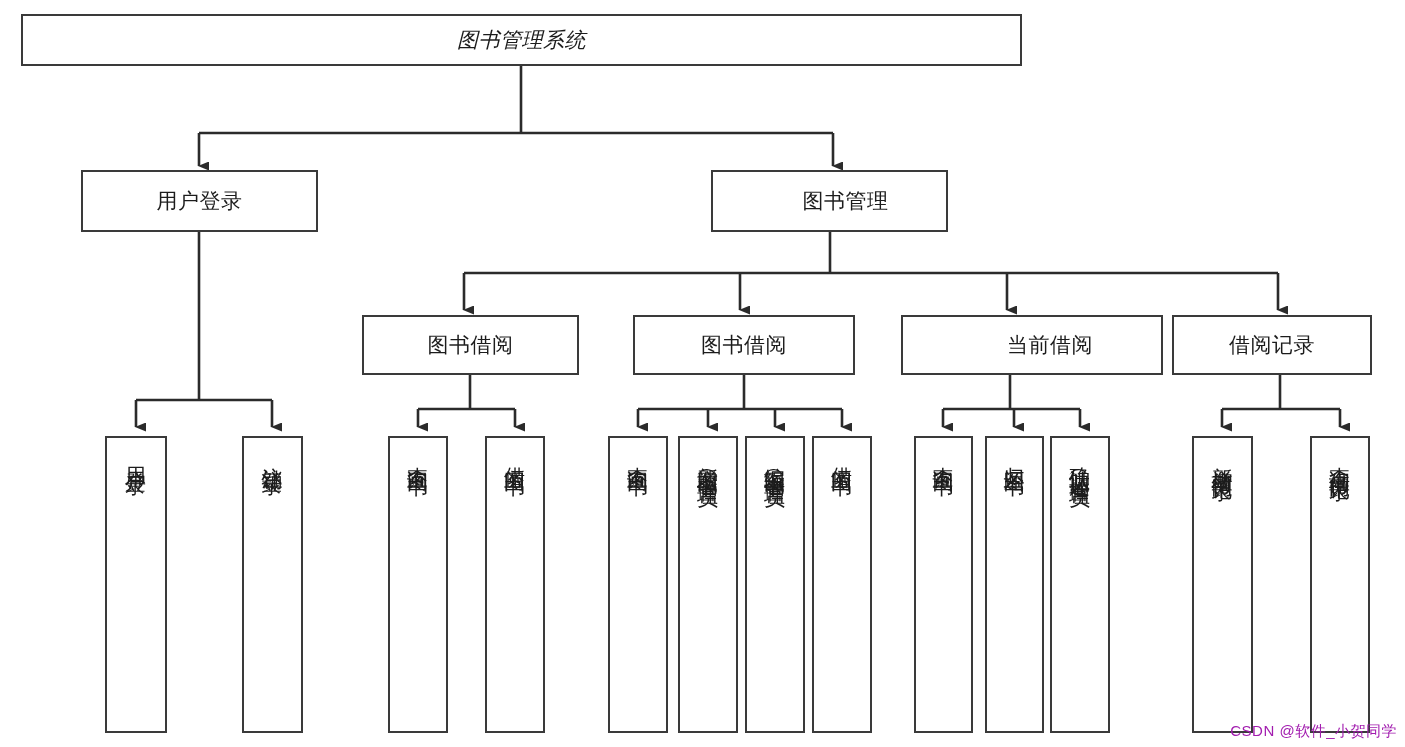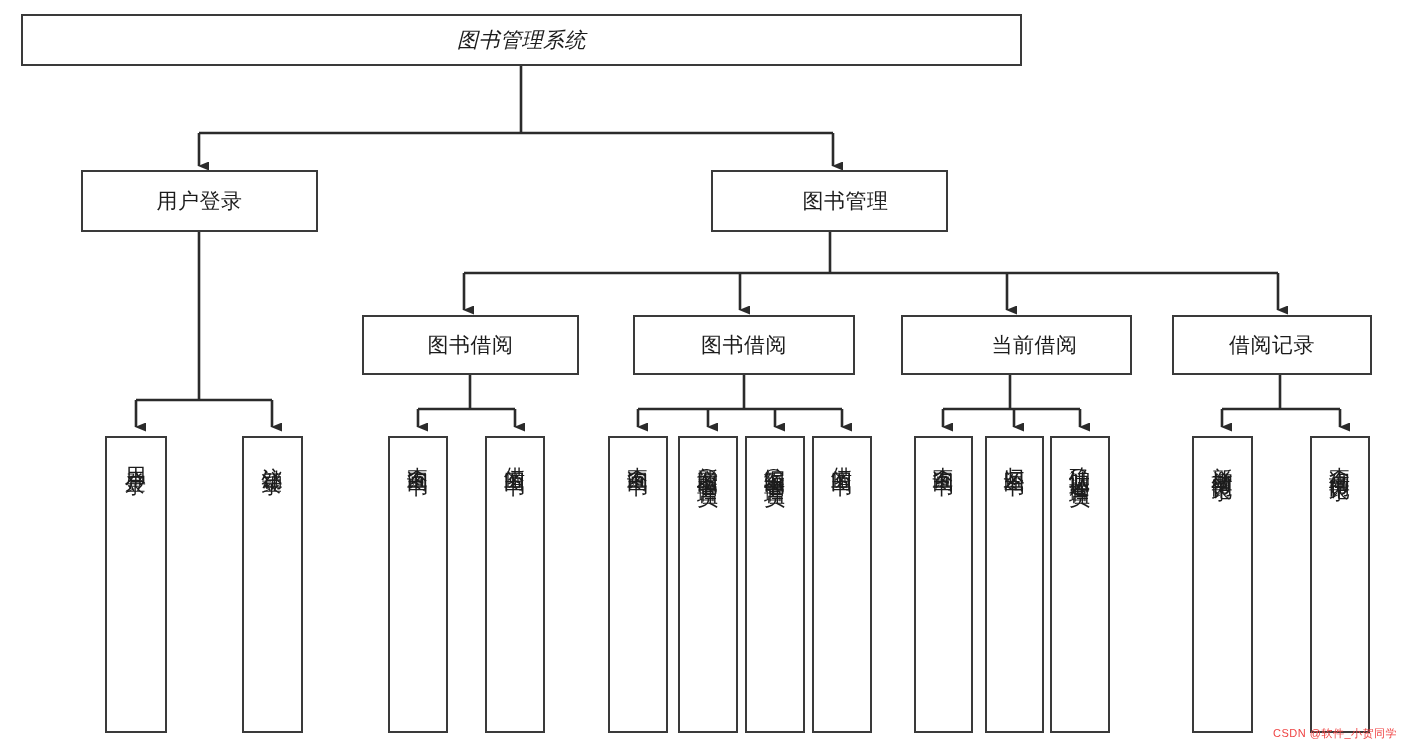--- a/index.html
+++ b/index.html
@@ -54,22 +54,22 @@
     text-orientation: upright;
     font-size: 21px;
     letter-spacing: 3px;
     line-height: 1;
     white-space: nowrap;
   }
   #watermark {
     position: absolute;
     right: 8px;
     bottom: 6px;
-    font-size: 11px;
-    color: #ef4444;
+    font-size: 15px;
+    color: #a21caf;
     letter-spacing: 0.5px;
     z-index: 3;
     white-space: nowrap;
   }
 </style>
 </head>
 <body>
 
 <div id="diagram-root">
 
@@ -133,21 +133,21 @@
   <div class="node horizontal" style="left:711px; top:170px; width:237px; height:62px;padding-left:32px;">
     <span class="node-label">图书管理</span>
   </div>
 
   <div class="node horizontal" style="left:362px; top:315px; width:217px; height:60px;">
     <span class="node-label">图书借阅</span>
   </div>
   <div class="node horizontal" style="left:633px; top:315px; width:222px; height:60px;">
     <span class="node-label">图书借阅</span>
   </div>
-  <div class="node horizontal" style="left:901px; top:315px; width:231px; height:60px;padding-left:36px;">
+  <div class="node horizontal" style="left:901px; top:315px; width:262px; height:60px;padding-left:36px;">
     <span class="node-label">当前借阅</span>
   </div>
   <div class="node horizontal" style="left:1172px; top:315px; width:200px; height:60px;">
     <span class="node-label">借阅记录</span>
   </div>
 
   <div class="node vertical" style="left:105px; top:436px; width:62px; height:297px;">
     <span class="node-label">用户登录</span>
   </div>
   <div class="node vertical" style="left:242px; top:436px; width:61px; height:297px;">

